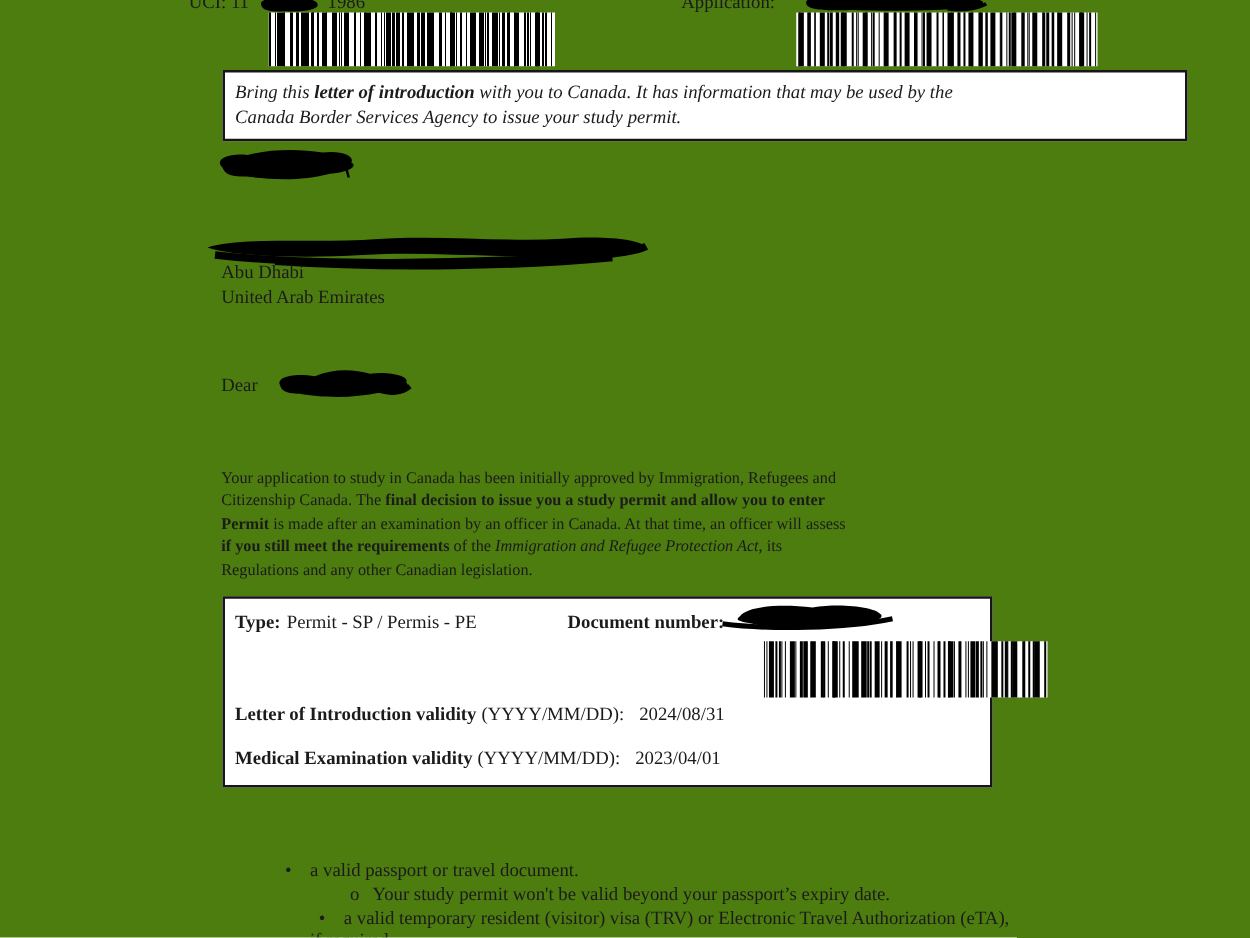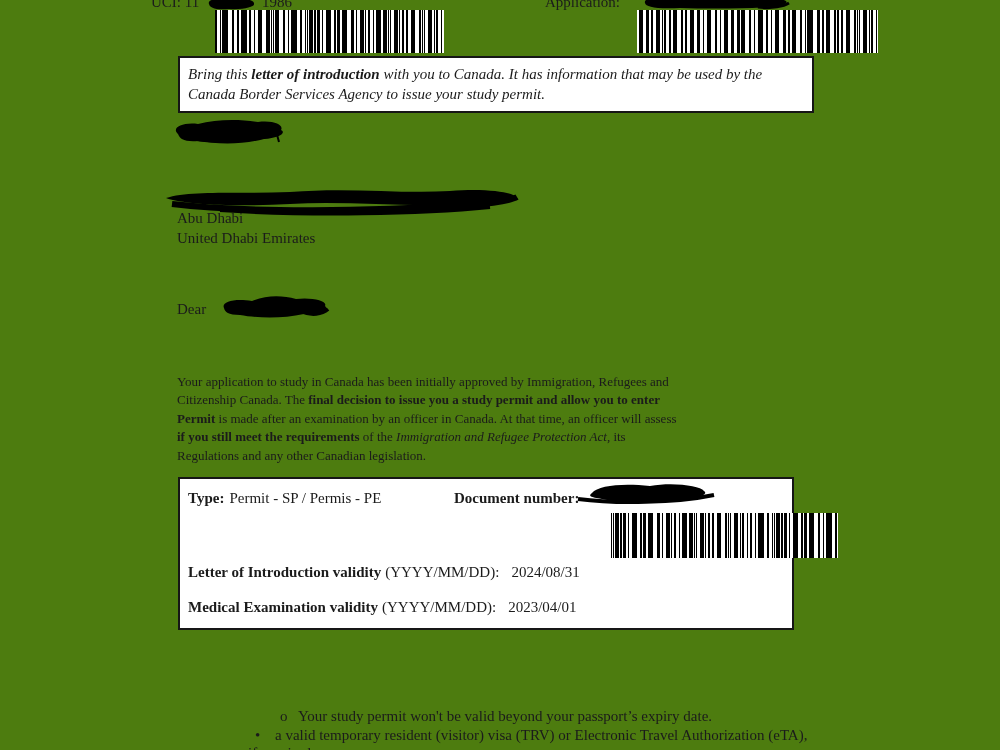--- a/index.html
+++ b/index.html
@@ -42,21 +42,21 @@
   <span class="abs" style="left:640px;top:-4px;">
     <svg width="150" height="15" viewBox="0 0 150 15">
         <path d="M5 7 C3 1 20 0 45 1 C80 0 120 1 140 3 C150 5 148 8 138 10 C110 13 70 13 40 12 C15 13 6 11 5 7 Z" fill="#000"></path>
         <path d="M118 11 C132 13 144 10 149 7" stroke="#000" stroke-width="3" fill="none"></path>
       </svg>
   </span>
 
   <div class="abs barcode" style="left:215px;top:10px;width:229px;height:43px;"></div>
   <div class="abs barcode bc2" style="left:637px;top:10px;width:241px;height:43px;"></div>
 
-  <div class="abs box" style="left:178px;top:56px;width:636px;height:57px;">
+  <div class="abs box" style="left:178px;top:56px;width:772px;height:57px;">
     <div class="abs intro-lines i" style="left:8px;top:6px;">
         <div class="ln"><span class="i">Bring this </span><span class="b i">letter of introduction</span><span class="i"> with you to Canada. It has information that may be used by the</span></div>
         <div class="ln"><span class="i">Canada Border Services Agency to issue your study permit.</span></div>
       </div>
   </div>
 
   <div class="abs" style="left:168px;top:117px;">
     <svg width="120" height="30" viewBox="0 0 120 30">
       <path d="M10 17 C3 11 14 5 30 7 C48 2 72 2 90 5 C106 3 116 8 113 13 C119 16 110 21 96 22 C74 28 48 27 30 24 C16 25 12 22 10 17 Z" fill="#000"></path>
       <path d="M14 20 C40 26 80 25 104 18" stroke="#000" stroke-width="3" fill="none"></path>
@@ -65,21 +65,21 @@
   </div>
 
   <div class="abs" style="left:160px;top:185px;">
     <svg width="362" height="32" viewBox="0 0 362 32">
       <path d="M6 13 C30 5 80 9 130 7 C190 2 240 9 290 6 C325 3 352 7 356 12 C360 16 338 19 315 18 C255 24 190 15 130 19 C80 22 25 20 6 13 Z" fill="#000"></path>
       <path d="M12 19 C90 28 210 26 310 20 C335 18 352 15 357 12" stroke="#000" stroke-width="6" fill="none"></path>
       <path d="M60 25 C150 31 260 29 330 22" stroke="#000" stroke-width="4" fill="none"></path>
     </svg>
   </div>
   <div class="abs t15" style="left:177px;top:209px;">Abu Dhabi</div>
-  <div class="abs t15" style="left:177px;top:229px;">United Dhabi Emirates</div>
+  <div class="abs t15" style="left:177px;top:229px;">United Arab Emirates</div>
 
   <div class="abs t15" style="left:177px;top:300px;">Dear</div>
   <div class="abs" style="left:216px;top:293px;">
     <svg width="118" height="28" viewBox="0 0 118 28">
       <path d="M8 15 C5 9 18 5 36 8 C50 2 66 2 80 6 C96 4 112 8 109 13 C114 17 102 21 88 21 C66 26 40 25 24 22 C12 22 9 19 8 15 Z" fill="#000"></path>
       <path d="M84 18 C96 23 106 21 112 16" stroke="#000" stroke-width="4" fill="none"></path>
     </svg>
   </div>
 
   <div class="abs para" style="left:177px;top:373px;">
@@ -104,20 +104,23 @@
     <div class="abs barcode bc3" style="left:429px;top:34px;width:229px;height:45px;"></div>
     <div class="abs t15" style="left:8px;top:84px;">
       <span class="b">Letter of Introduction validity</span><span class="fmt">(YYYY/MM/DD):</span><span class="gap12">2024/08/31</span>
     </div>
     <div class="abs t15" style="left:8px;top:119px;">
       <span class="b">Medical Examination validity</span><span class="fmt">(YYYY/MM/DD):</span><span class="gap12">2023/04/01</span>
     </div>
   </div>
 
 
+  <div class="abs t15" style="left:228px;top:688px;">
+    <span class="mk" style="width:20px;">•</span><span>a valid passport or travel document.</span>
+  </div>
   <div class="abs t15" style="left:280px;top:707px;">
     <span class="mk" style="width:18px;">o</span><span>Your study permit won't be valid beyond your passport’s expiry date.</span>
   </div>
   <div class="abs t15" style="left:228px;top:726px;margin-left:27px;">
     <span class="mk" style="width:20px;">•</span><span>a valid temporary resident (visitor) visa (TRV) or Electronic Travel Authorization (eTA),</span>
   </div>
   <div class="abs t15" style="left:248px;top:744px;">if required</div>
 
 </div>
 

